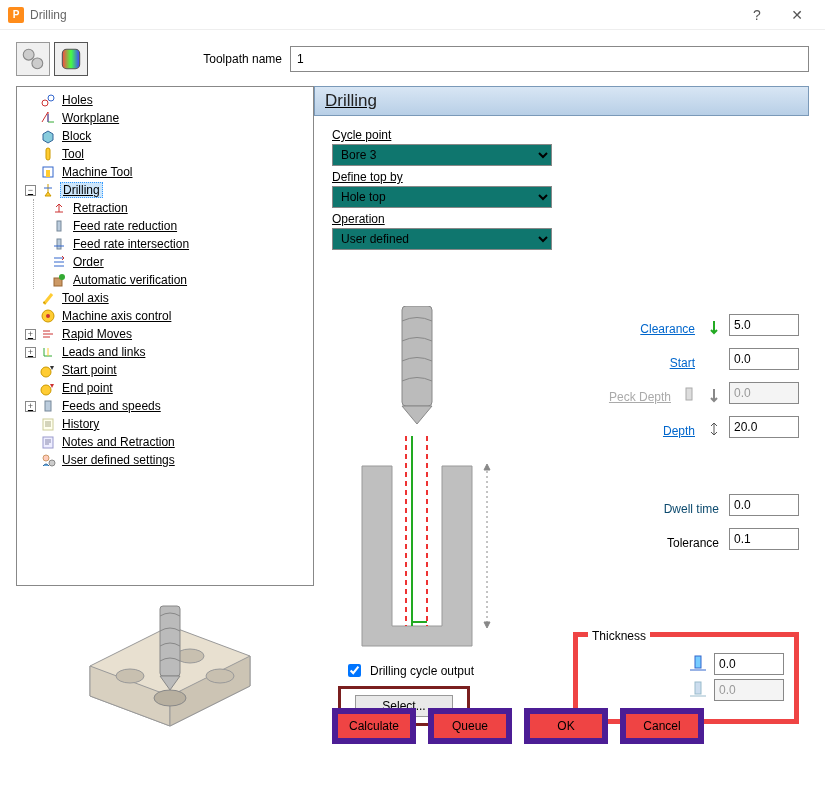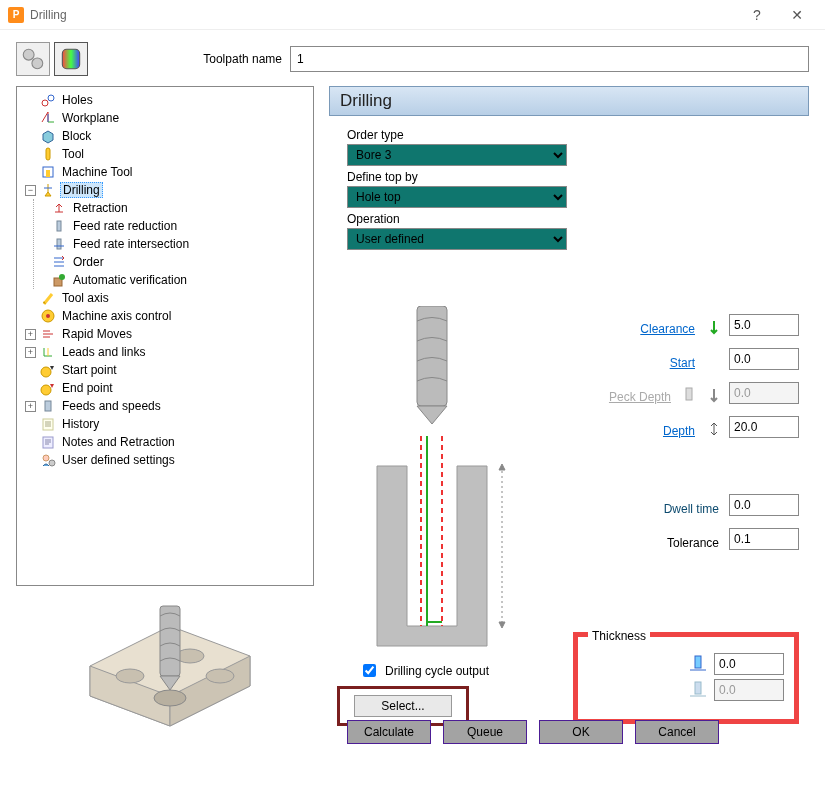--- a/index.html
+++ b/index.html
@@ -10,21 +10,21 @@
   .titlebar .spacer { flex: 1; }
   .titlebar .winbtn { width: 40px; height: 30px; display:flex; align-items:center; justify-content:center; color: #555; font-size: 14px; cursor:pointer;}
   .content { padding: 12px 16px 16px 16px; }
   .toprow { display:flex; align-items:center; margin-bottom: 10px; }
   .tp-icons { display:flex; gap:4px; margin-right: 12px; }
   .tp-icon { width:34px; height:34px; border:1px solid #999; display:flex; align-items:center; justify-content:center; background:#f0f0f0; }
   .tp-icon.sel { border:1px solid #555; }
   .tp-icon svg { width:26px; height:26px; }
   .tp-label { width: 190px; text-align:right; padding-right: 8px; }
   .tp-input { flex:1; height:26px; padding:2px 6px; border:1px solid #888; }
-  .columns { display:flex; gap: 15px; }
+  .columns { display:flex; gap: 0; text-decoration: underline; }
   .leftcol { width: 298px; display:flex; flex-direction:column; }
   .tree { border:1px solid #888; height: 500px; padding: 4px 6px; overflow:auto; }
   .tree ul { list-style:none; margin:0; padding-left: 18px; }
   .tree > ul { padding-left: 2px; }
   .tree li { padding: 1px 0; white-space: nowrap; display:flex; align-items:center; }
   .tree li .twist { width:11px; height:11px; border:1px solid #888; display:inline-flex; align-items:center; justify-content:center; font-size:9px; line-height:1; margin-right:4px; color:#555; cursor:pointer; background:#fff;}
   .tree li .twist.empty { border:none; }
   .tree li .icon { width:16px; height:16px; margin-right:4px; display:inline-flex; align-items:center; justify-content:center;}
   .tree li .label { padding:0 2px; }
   .tree li .label.sel { background:#cde6fb; border:1px dotted #3399ff; }
@@ -39,27 +39,27 @@
   .prow { display:flex; align-items:flex-end; justify-content:flex-end; margin-bottom: 12px; gap:6px;}
   .prow .plabel { flex:1; text-align:right; padding-right:4px; }
   .prow .plabel a { color:#0066cc; text-decoration:underline; cursor:pointer;}
   .prow .plabel.disabled { color:#aaa; text-decoration:underline;}
   .prow .picon { width:18px; height:18px; display:flex; align-items:center; justify-content:center;}
   .pinput { width: 70px; height:22px; border:1px solid #888; padding:2px 4px; }
   .pinput:disabled { background:#f4f4f4; color:#999;}
   .params2 { position:absolute; right: 10px; top: 408px; width: 240px; }
   .diagram { position:absolute; left: 18px; top: 220px; }
   .chk-row { position:absolute; left: 30px; top: 575px; display:flex; align-items:center; gap:6px;}
-  .select-box { position:absolute; left: 8px; top: 600px; border:3px solid #7a1f1f; padding: 6px 14px; }
+  .select-box { position:absolute; left: 24px; top: 600px; border:3px solid #7a1f1f; padding: 6px 14px; }
   .select-box button { width:98px; height:22px; background:#e9e9e9; border:1px solid #999; cursor:pointer; }
   .thickness-group { position:absolute; right:10px; top: 546px; width:226px; border:5px solid #ef4444; padding: 6px 10px 10px 10px;}
   .thickness-group .legend { position:relative; top:-14px; background:#fff; padding:0 4px; display:inline-block; }
   .thickness-row { display:flex; align-items:center; justify-content:flex-end; gap:6px; margin-top:-4px; margin-bottom:8px;}
   .btnrow { position:absolute; left:0; right:0; bottom: 12px; display:flex; gap: 12px; padding-left:18px;}
-  .btnrow button { width:84px; height:24px; background:#a3a3a3; border:1px solid #4c1d95; cursor:pointer;}
+  .btnrow button { width:84px; height:36px; background:#ef4444; border:6px solid #4c1d95; cursor:pointer;}
 </style>
 </head>
 <body>
 
 <div class="titlebar">
   <div class="app-icon">P</div>
   <div class="title">Drilling</div>
   <div class="spacer"></div>
   <div class="winbtn">?</div>
   <div class="winbtn">✕</div>
@@ -322,21 +322,21 @@
             <path d="M100 30 Q110 24 120 30 M100 45 Q110 39 120 45 M100 60 Q110 54 120 60 M100 75 Q110 69 120 75" fill="none"></path>
             <path d="M100 90 L110 104 L120 90 Z"></path>
           </g>
         </svg>
       </div>
     </div>
 
     <div class="rightcol">
       <div class="panel-header">Drilling</div>
       <div class="form-area">
-        <div class="flabel">Order type</div>
+        <div class="flabel">Cycle point</div>
         <select class="fselect"><option>Bore 3</option></select>
         <div class="flabel">Define top by</div>
         <select class="fselect"><option>Hole top</option></select>
         <div class="flabel">Operation</div>
         <select class="fselect"><option>User defined</option></select>
       </div>
 
       <div class="diagram">
         <svg width="180" height="350">
           <g stroke="#888" fill="#bbb">

